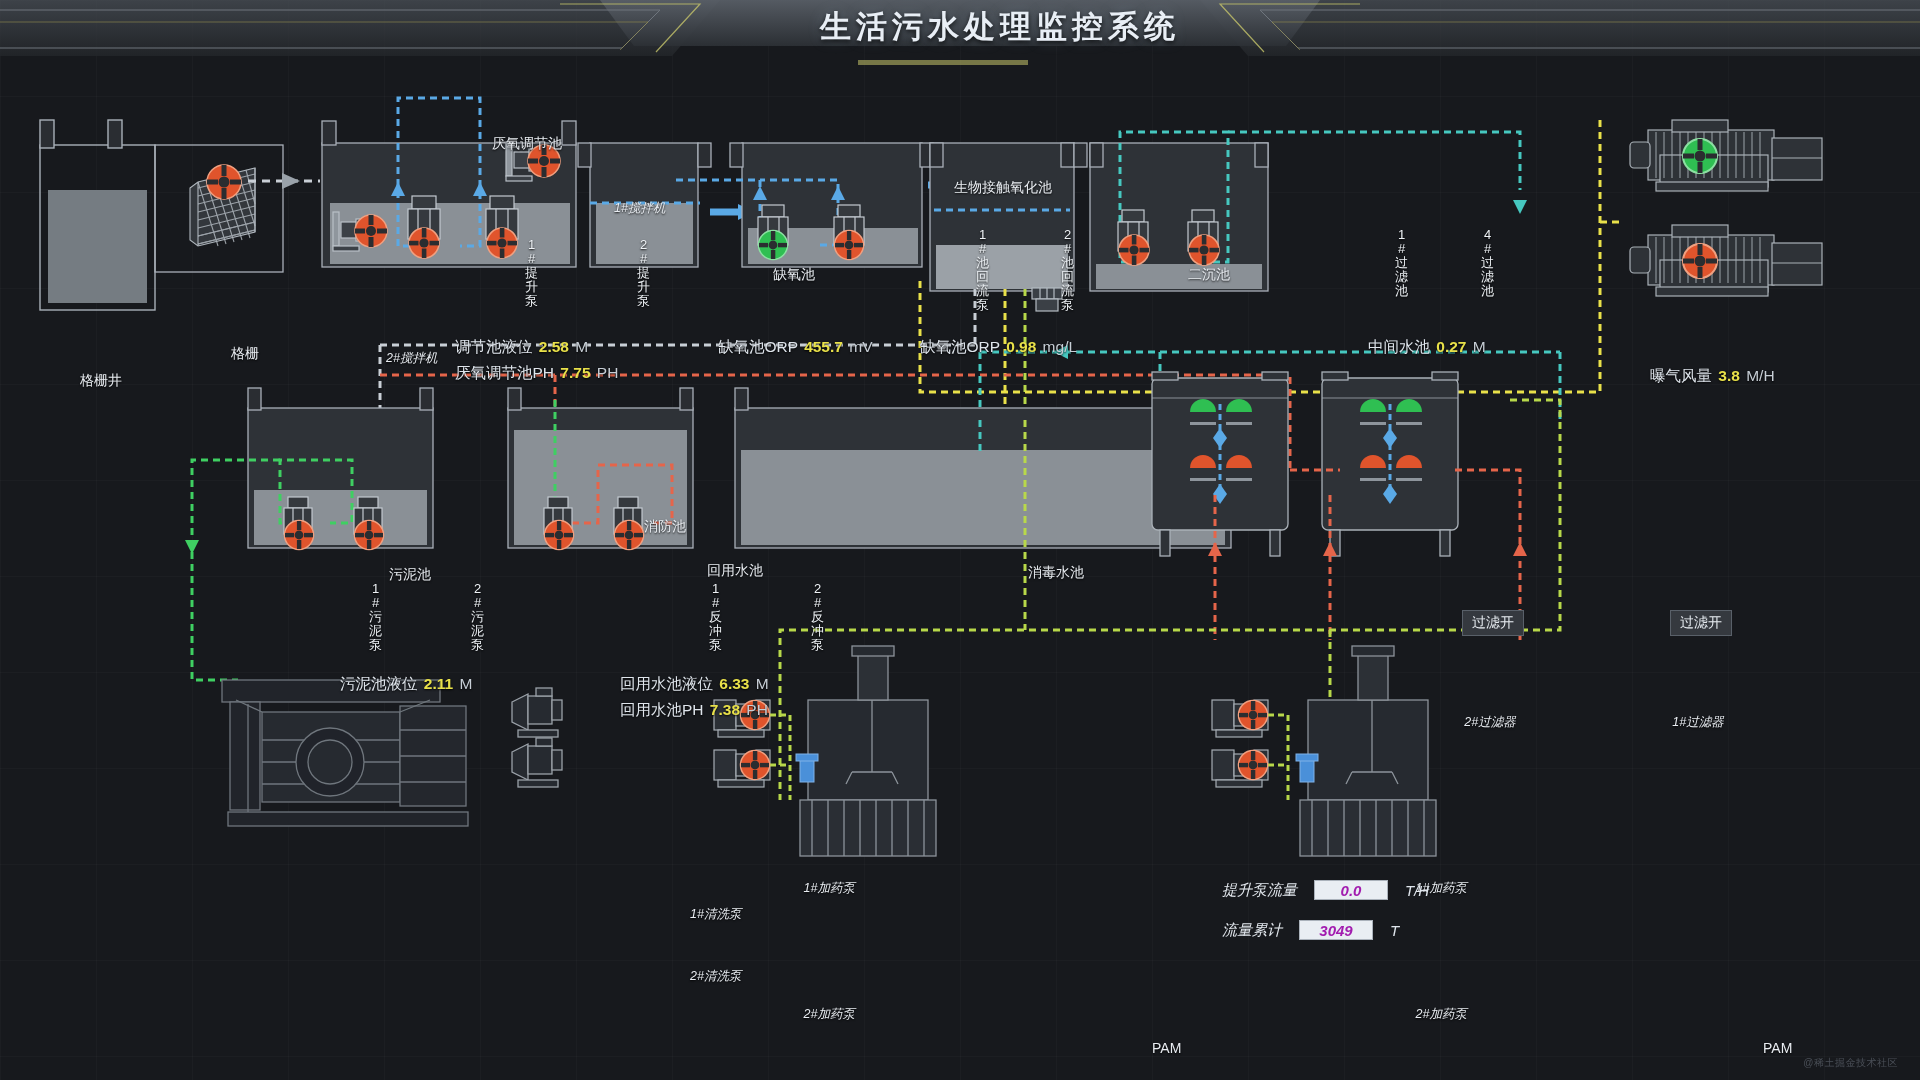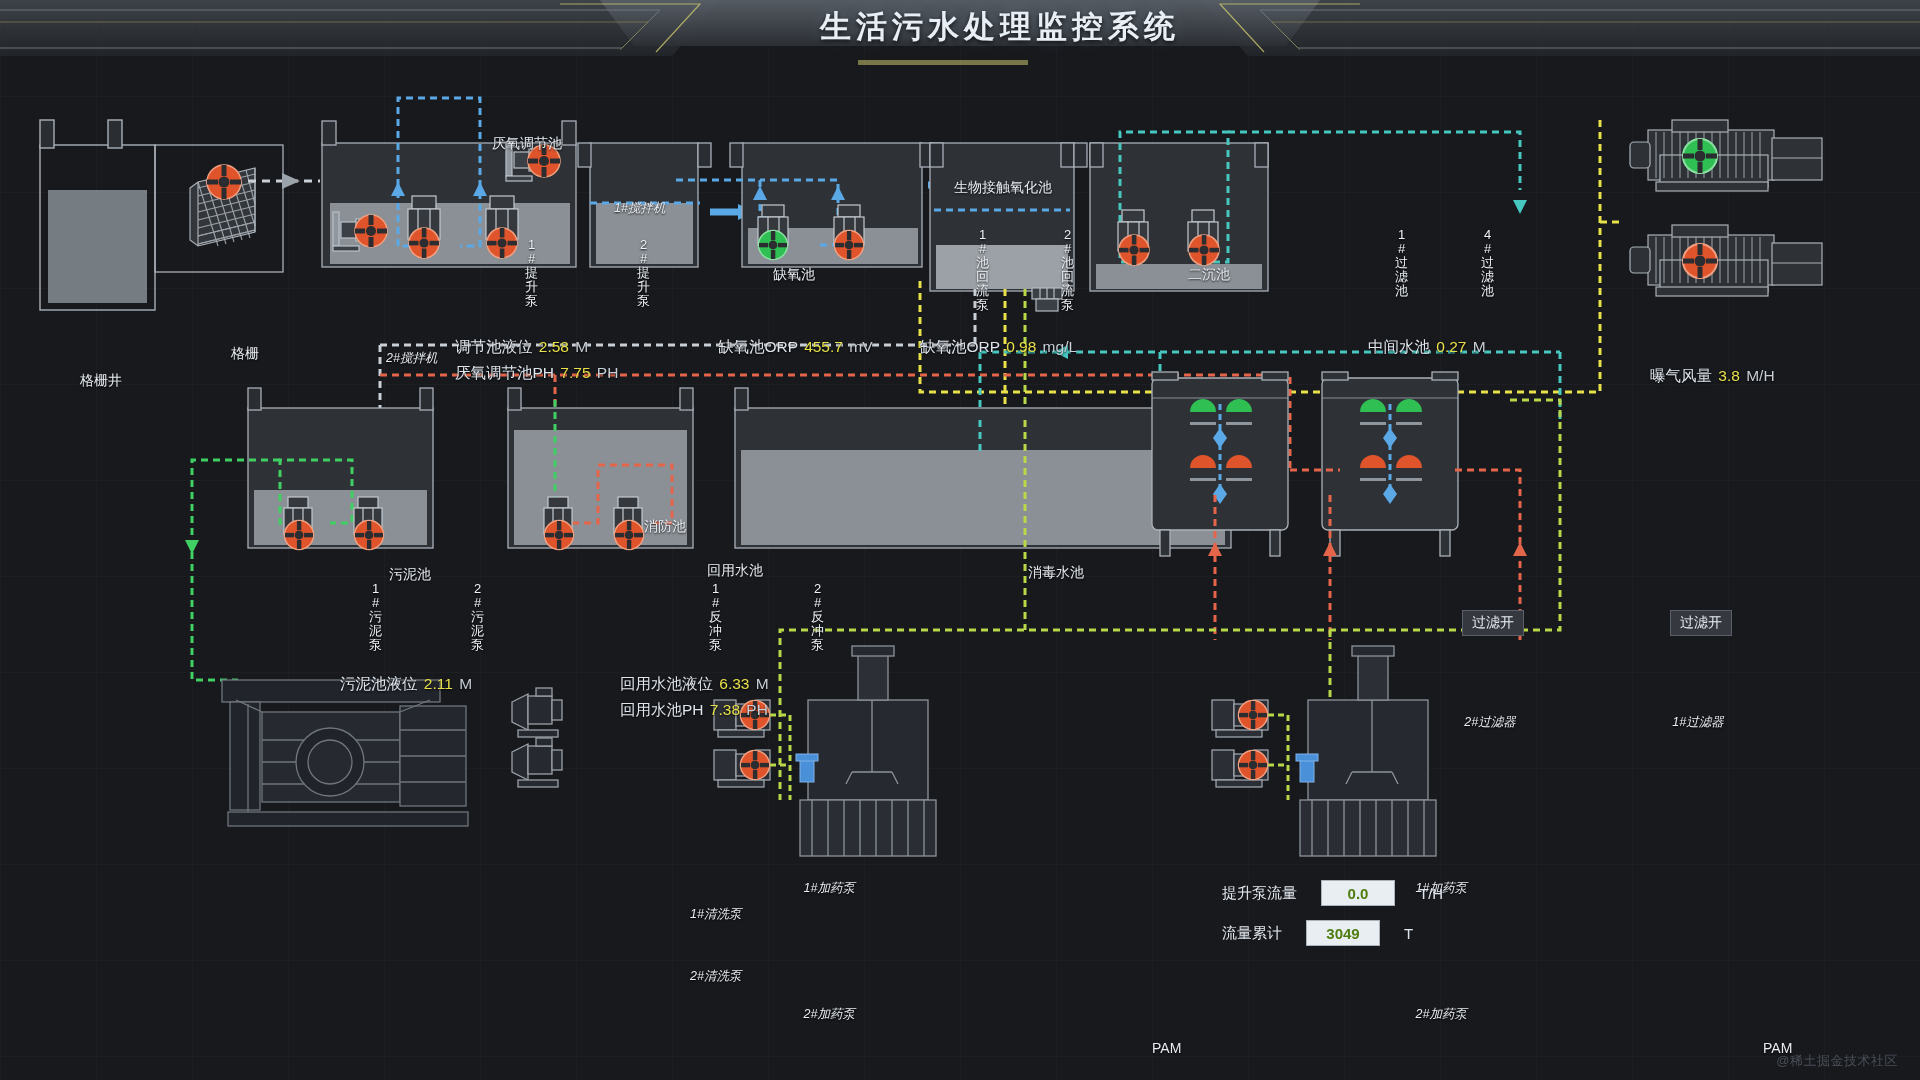--- a/index.html
+++ b/index.html
@@ -42,42 +42,42 @@
   .lbl-sm { font-size: 12.5px; font-style: italic; }
   .lbl-c { transform: translateX(-50%); }
   .vtext {
     position: absolute; color: #eef2f6; font-size: 13px; line-height: 14px;
     width: 15px; text-align: center; text-shadow: 0 1px 2px rgba(0,0,0,0.9);
   }
   .readout {
     position: absolute; font-size: 15.5px; color: #dfe5ec; white-space: nowrap;
     text-shadow: 0 1px 2px rgba(0,0,0,0.9);
   }
-  .readout b { color: #e9e14a; font-weight: normal; padding: 0 2px; }
+  .readout b { color: #e9e14a; font-weight: bold; padding: 0 2px; }
   .readout .u { color: #c7ced6; }
 
   
-  .vbox-row { position: absolute; display: flex; align-items: center; gap: 24px; }
+  .vbox-row { position: absolute; display: flex; align-items: center; gap: 17px; font-style: italic; }
   .vbox-lab { color: #e4e9ef; font-size: 15px; white-space: nowrap; }
   .vbox {
-    width: 74px; height: 26px; background: #e9eef3; color: #4d7c0f;
+    width: 74px; height: 20px; background: #e9eef3; color: #a21caf;
     border: 1px solid #aab2bb; display: flex; align-items: center;
     justify-content: center; font-size: 15px; font-weight: bold;
   }
   .vbox-unit { color: #dfe5ec; font-size: 15px; }
 
   
   .ftag {
     position: absolute; background: #35393f; border: 1px solid #596069;
     color: #e7ecf1; font-size: 14px; padding: 3px 9px; white-space: nowrap;
   }
 
   .watermark {
     position: absolute; right: 22px; bottom: 10px;
-    color: #4a4f57; font-size: 13px; letter-spacing: 0.5px;
+    color: #4a4f57; font-size: 10px; letter-spacing: 0.5px;
   }
 
   
   .rotor { position: absolute; }
 </style>
 </head>
 <body>
 
 <div id="stage">
 

